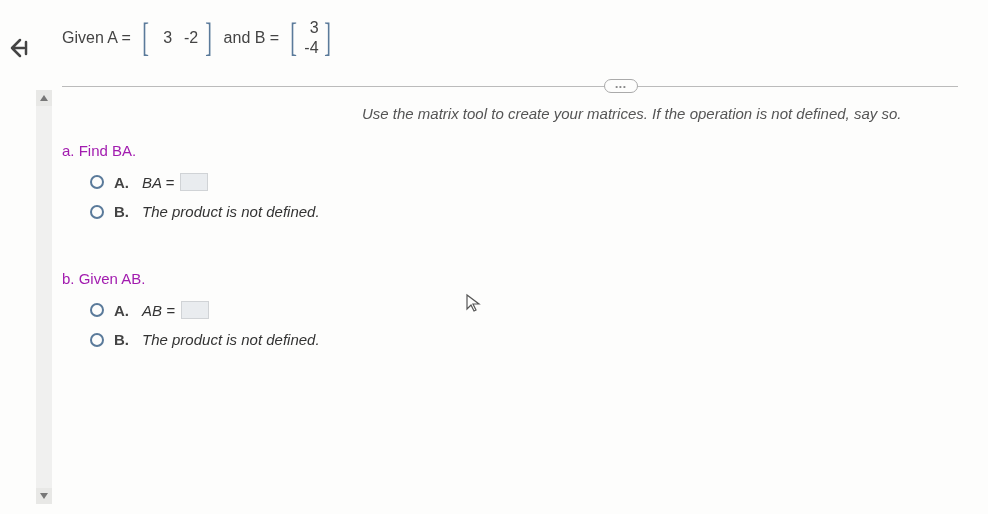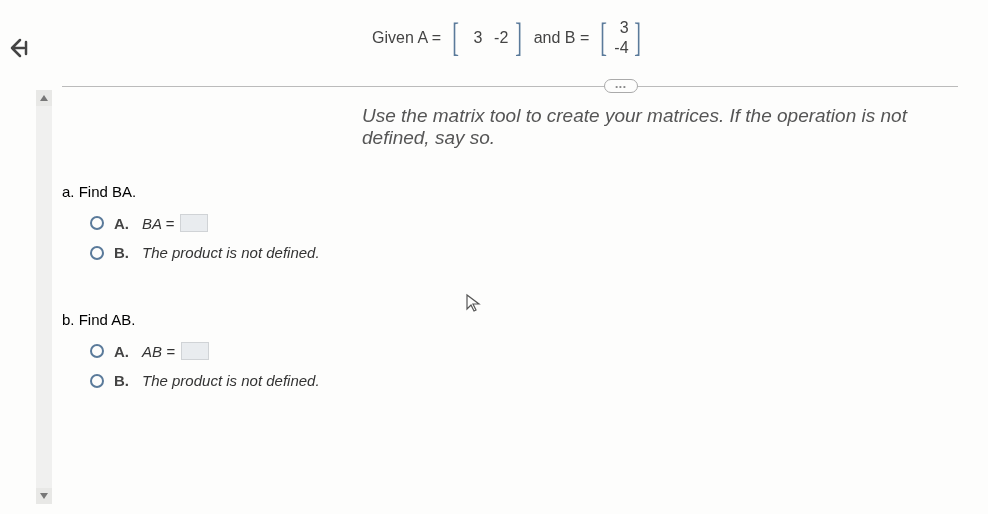--- a/index.html
+++ b/index.html
@@ -57,21 +57,20 @@
       padding-right: 20px;
     }
     .question-stem {
       font-size: 16px;
       color: #444;
       display: flex;
       align-items: center;
       flex-wrap: wrap;
       gap: 4px;
       line-height: 1;
-      justify-content: center;
     }
     .matrix {
       display: inline-flex;
       align-items: center;
       margin: 0 4px;
     }
     .bracket-left, .bracket-right {
       font-size: 40px;
       font-weight: 300;
       color: #5a7a9a;
@@ -120,30 +119,30 @@
       align-items: center;
       justify-content: center;
       font-size: 8px;
       color: #888;
       letter-spacing: 1px;
       cursor: pointer;
     }
     .instruction {
       font-style: italic;
       color: #555;
-      font-size: 19px;
+      font-size: 15px;
       margin-left: 300px;
-      margin-bottom: 34px;
+      margin-bottom: 20px;
     }
     .part {
       margin-bottom: 50px;
     }
     .part-label {
       font-size: 15px;
-      color: #000000;
+      color: #a21caf;
       margin-bottom: 14px;
     }
     .option-row {
       display: flex;
       align-items: center;
       gap: 10px;
       margin-left: 28px;
       margin-bottom: 12px;
       font-size: 15px;
       color: #333;
@@ -251,21 +250,21 @@
     <div class="option-row">
       <span class="radio"></span>
       <span class="option-letter">B.</span>
       <span class="option-text">
         <span>The product is not defined.</span>
       </span>
     </div>
   </div>
 
   <div class="part">
-    <div class="part-label">b.  Find AB.</div>
+    <div class="part-label">b.  Given AB.</div>
 
     <div class="option-row">
       <span class="radio"></span>
       <span class="option-letter">A.</span>
       <span class="option-text">
         <span>AB =</span>
         <span class="answer-box"></span>
       </span>
     </div>
 

